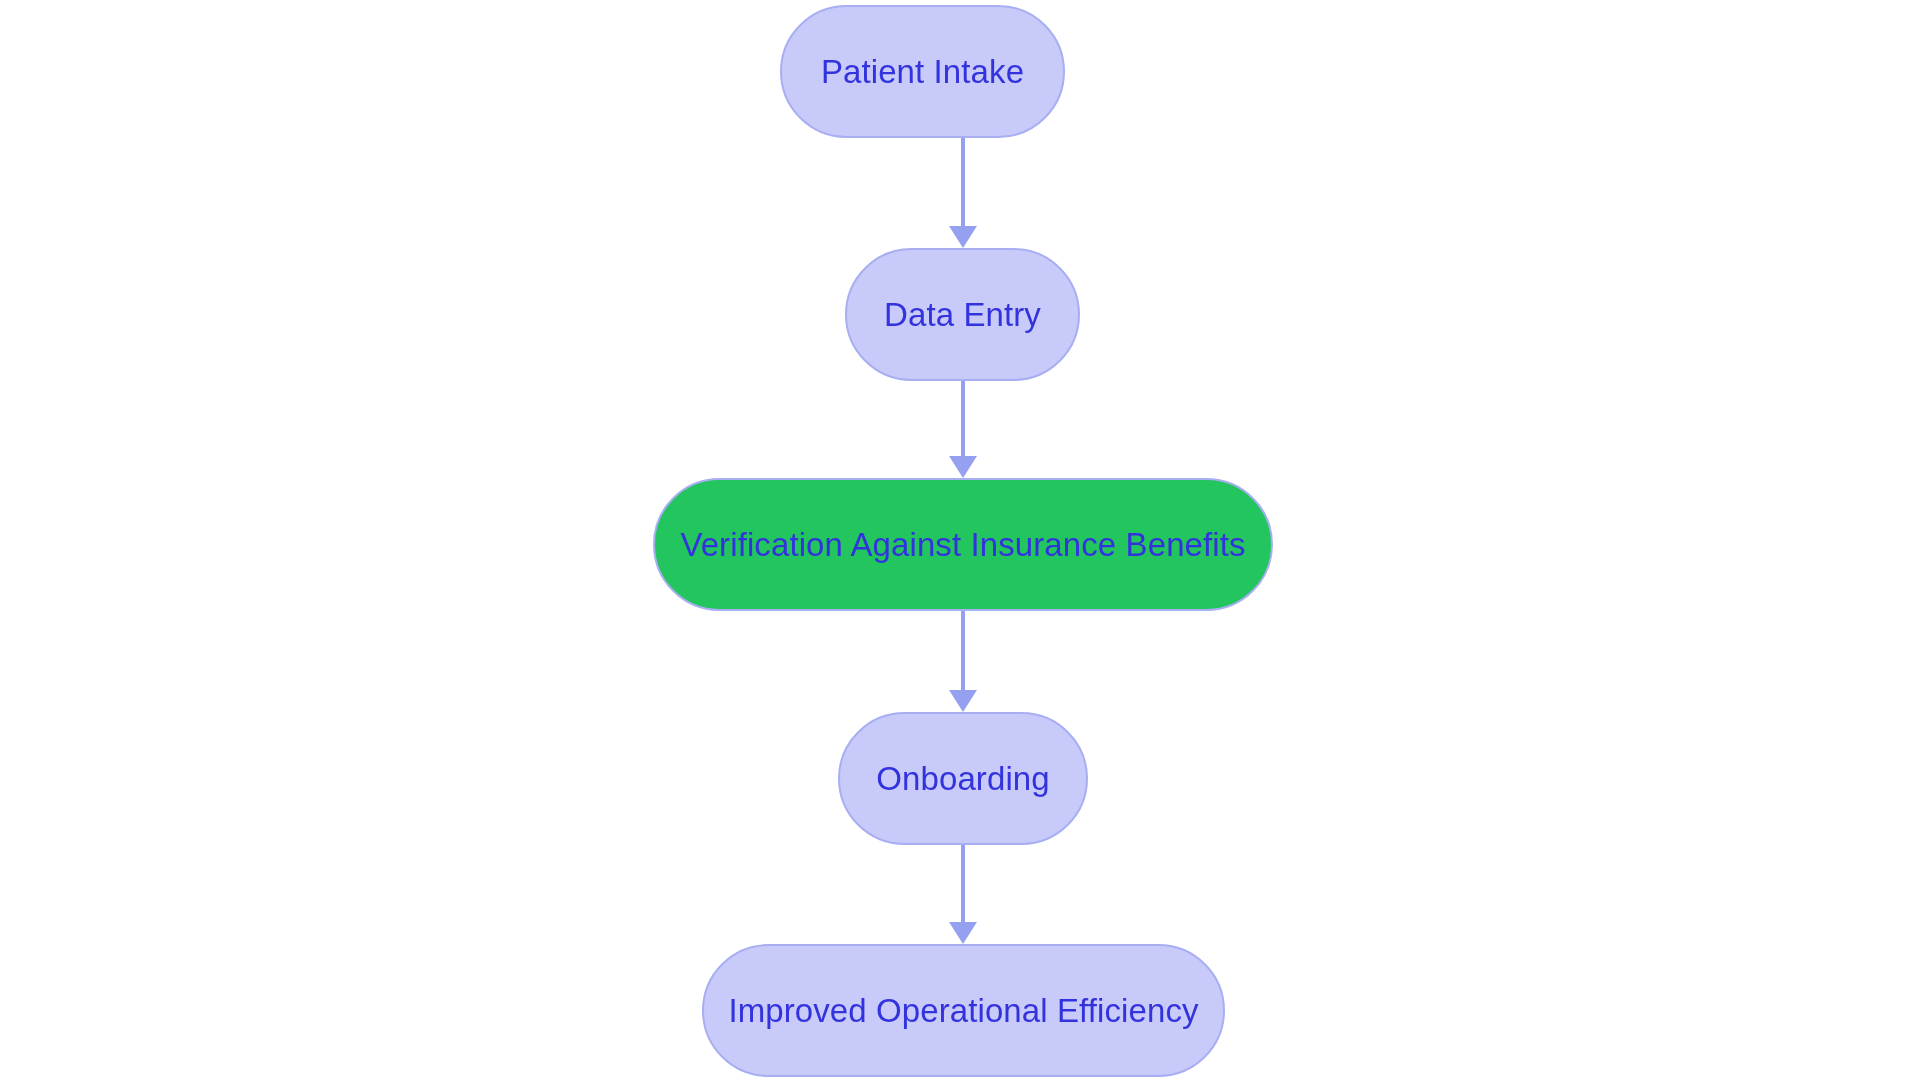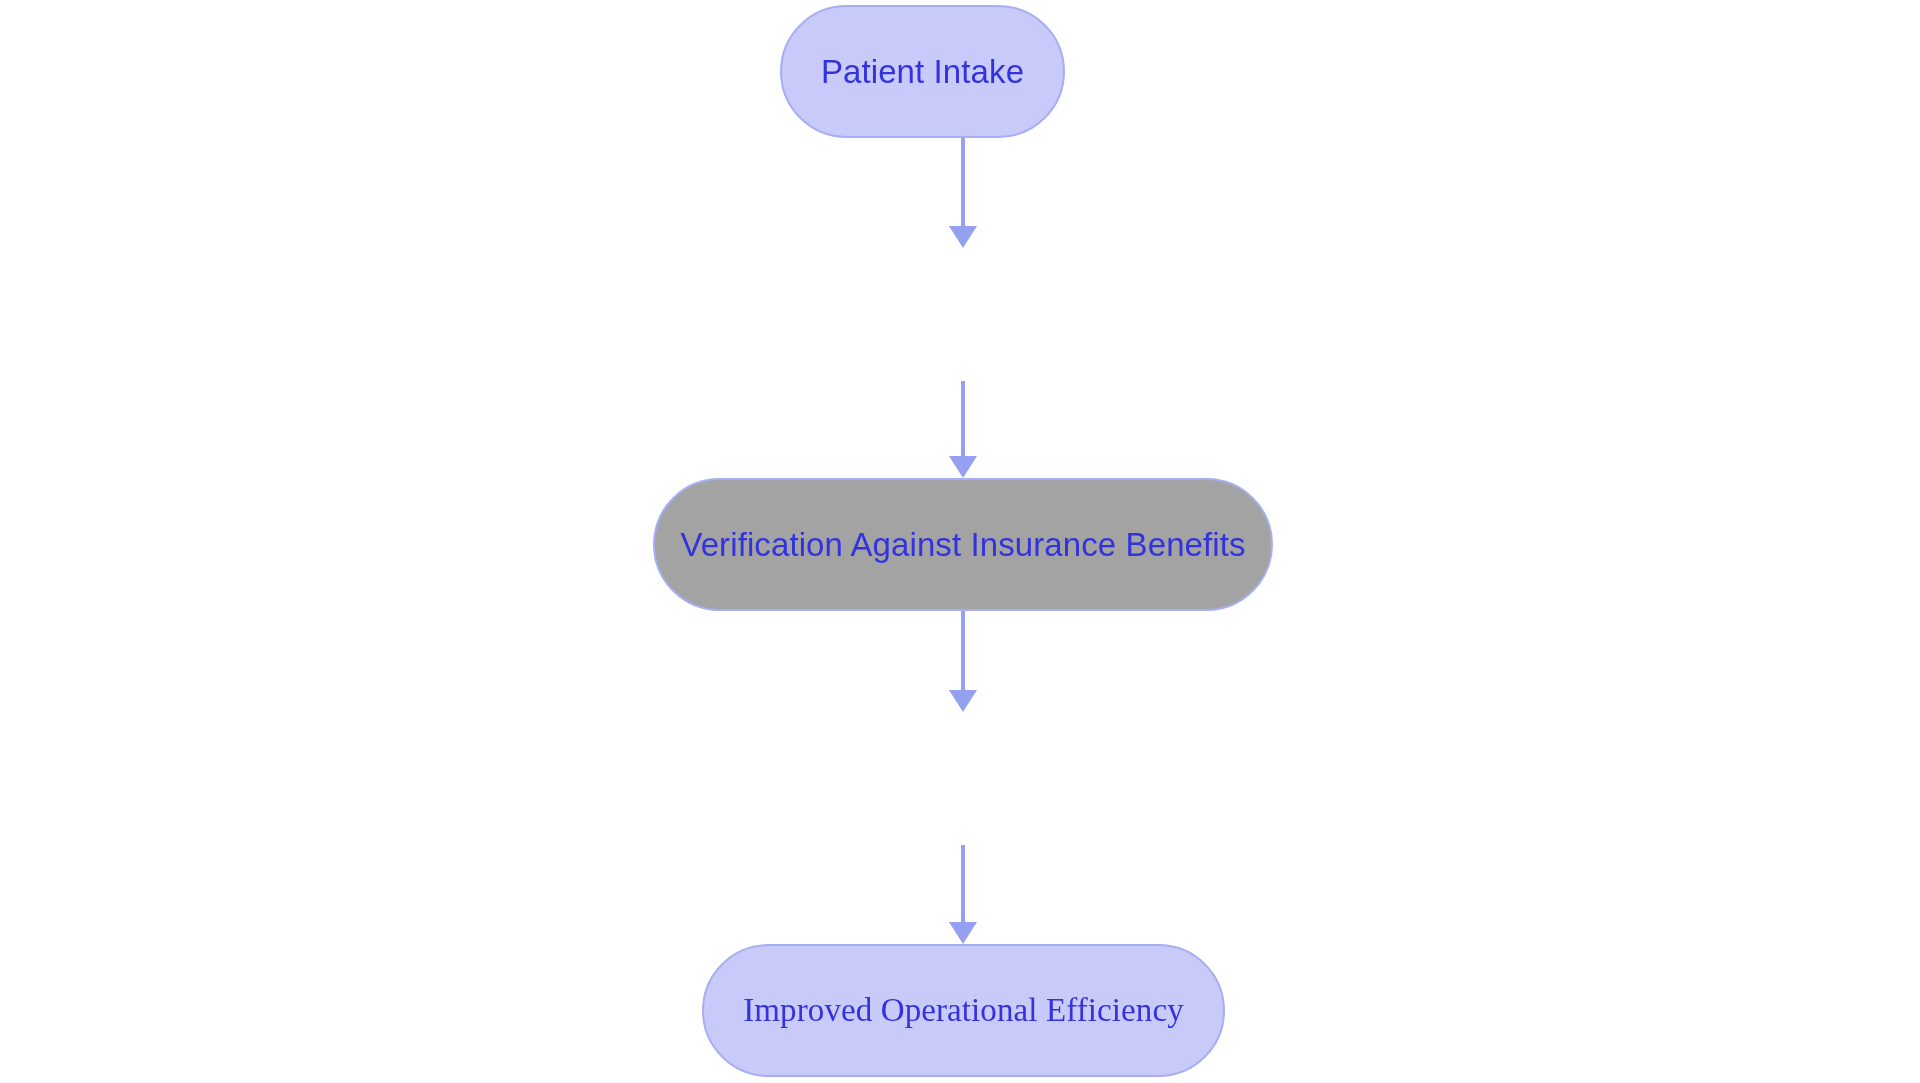--- a/index.html
+++ b/index.html
@@ -79,19 +79,25 @@
     </div>
     <div class="connector" style="left: 947px; top: 845px; width: 32px; height: 99px;">
       <svg width="32" height="99" viewBox="0 0 32 99">
         <rect x="14" y="0" width="4" height="78" fill="#96a0f0"></rect>
         <polygon points="2,77 30,77 16,99" fill="#96a0f0"></polygon>
       </svg>
     </div>
     <div class="flow-node" style="left: 780px; top: 5px; width: 285px; height: 133px; background: rgb(200, 202, 249); border-color: rgb(168, 174, 242); color: rgb(51, 51, 221);">
       <span class="node-label">Patient Intake</span>
     </div>
-    <div class="flow-node" style="left: 653px; top: 478px; width: 620px; height: 133px; background: #a3a3a3; border-color: rgb(168, 174, 242); color: rgb(51, 51, 221);">
+    <div class="flow-node" style="left: 845px; top: 248px; width: 235px; height: 133px; background: rgb(200, 202, 249); border-color: rgb(168, 174, 242); color: rgb(51, 51, 221);">
+      <span class="node-label">Data Entry</span>
+    </div>
+    <div class="flow-node" style="left: 653px; top: 478px; width: 620px; height: 133px; background: #22c55e; border-color: rgb(168, 174, 242); color: rgb(51, 51, 221);">
       <span class="node-label">Verification Against Insurance Benefits</span>
     </div>
-    <div class="flow-node" style="left: 702px; top: 944px; width: 523px; height: 133px; background: rgb(200, 202, 249); border-color: rgb(168, 174, 242); color: rgb(51, 51, 221); font-family: Liberation Serif, serif;">
+    <div class="flow-node" style="left: 838px; top: 712px; width: 250px; height: 133px; background: rgb(200, 202, 249); border-color: rgb(168, 174, 242); color: rgb(51, 51, 221);">
+      <span class="node-label">Onboarding</span>
+    </div>
+    <div class="flow-node" style="left: 702px; top: 944px; width: 523px; height: 133px; background: rgb(200, 202, 249); border-color: rgb(168, 174, 242); color: rgb(51, 51, 221);">
       <span class="node-label">Improved Operational Efficiency</span>
     </div>
   </div>
 
 </body></html>

